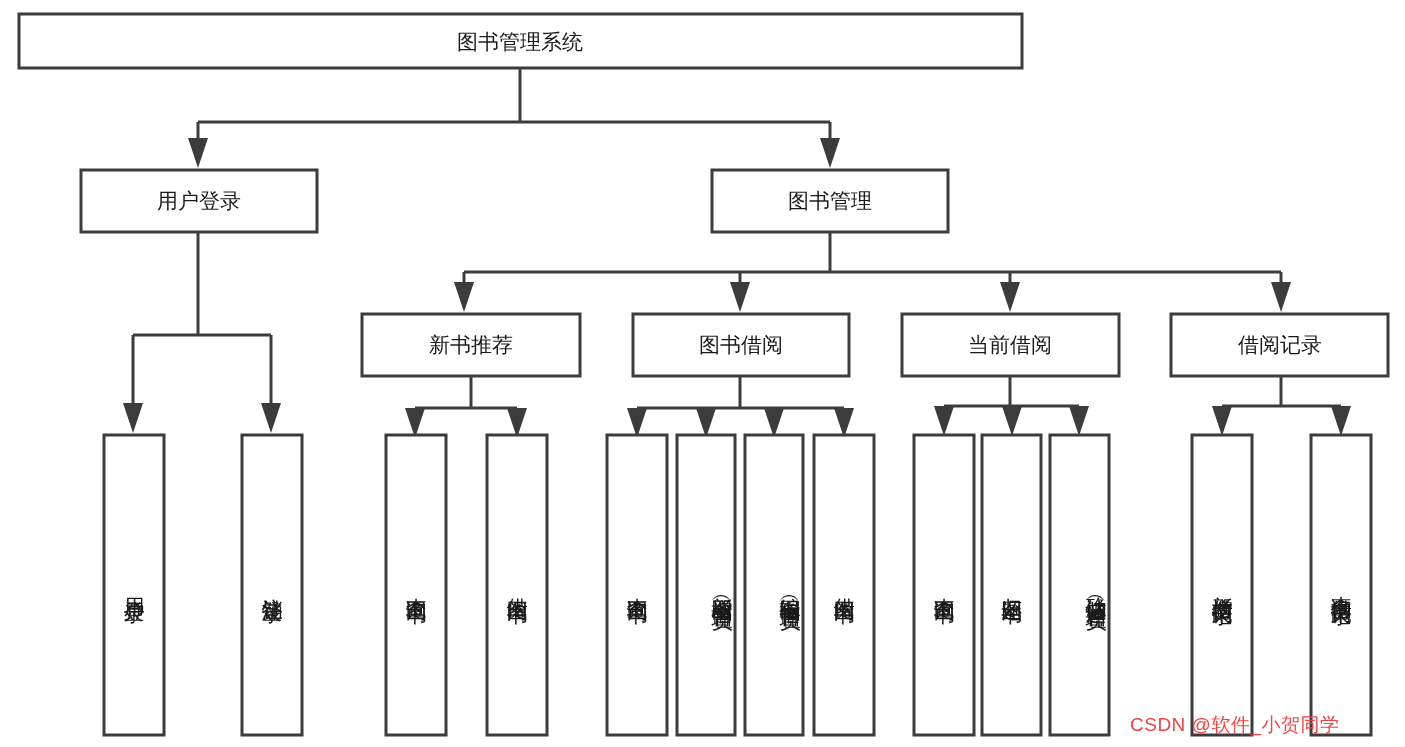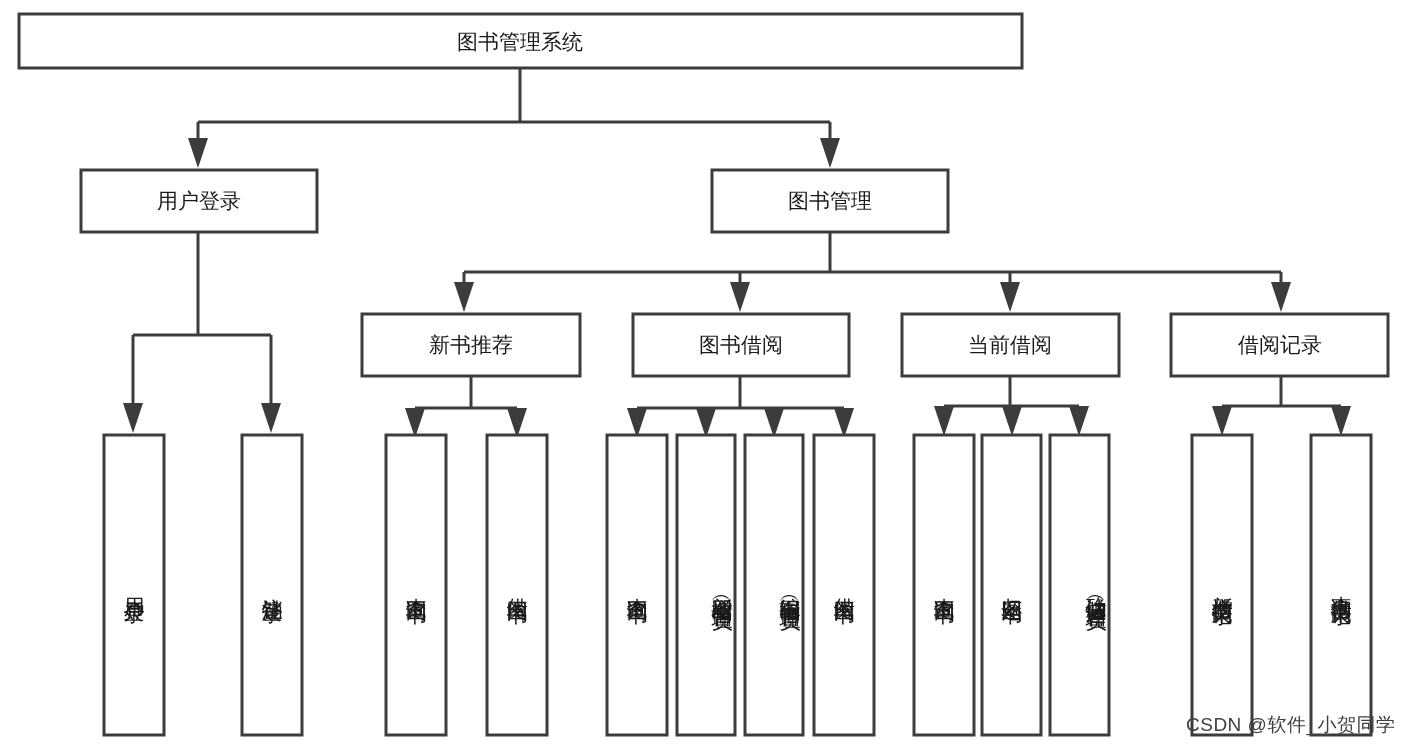--- a/index.html
+++ b/index.html
@@ -63,22 +63,22 @@
     justify-content: center;
     letter-spacing: 2px;
     white-space: nowrap;
     pointer-events: none;
     user-select: none;
   }
   .watermark {
     position: absolute;
     font-family: "Liberation Sans", "DejaVu Sans", sans-serif;
     font-size: 19px;
-    color: #404040;
-    left: 1186px;
+    color: #ef4444;
+    left: 1130px;
     top: 712px;
     white-space: nowrap;
     letter-spacing: 0.5px;
   }
 </style>
 </head>
 <body>
 
 <div id="diagram-root">
 

